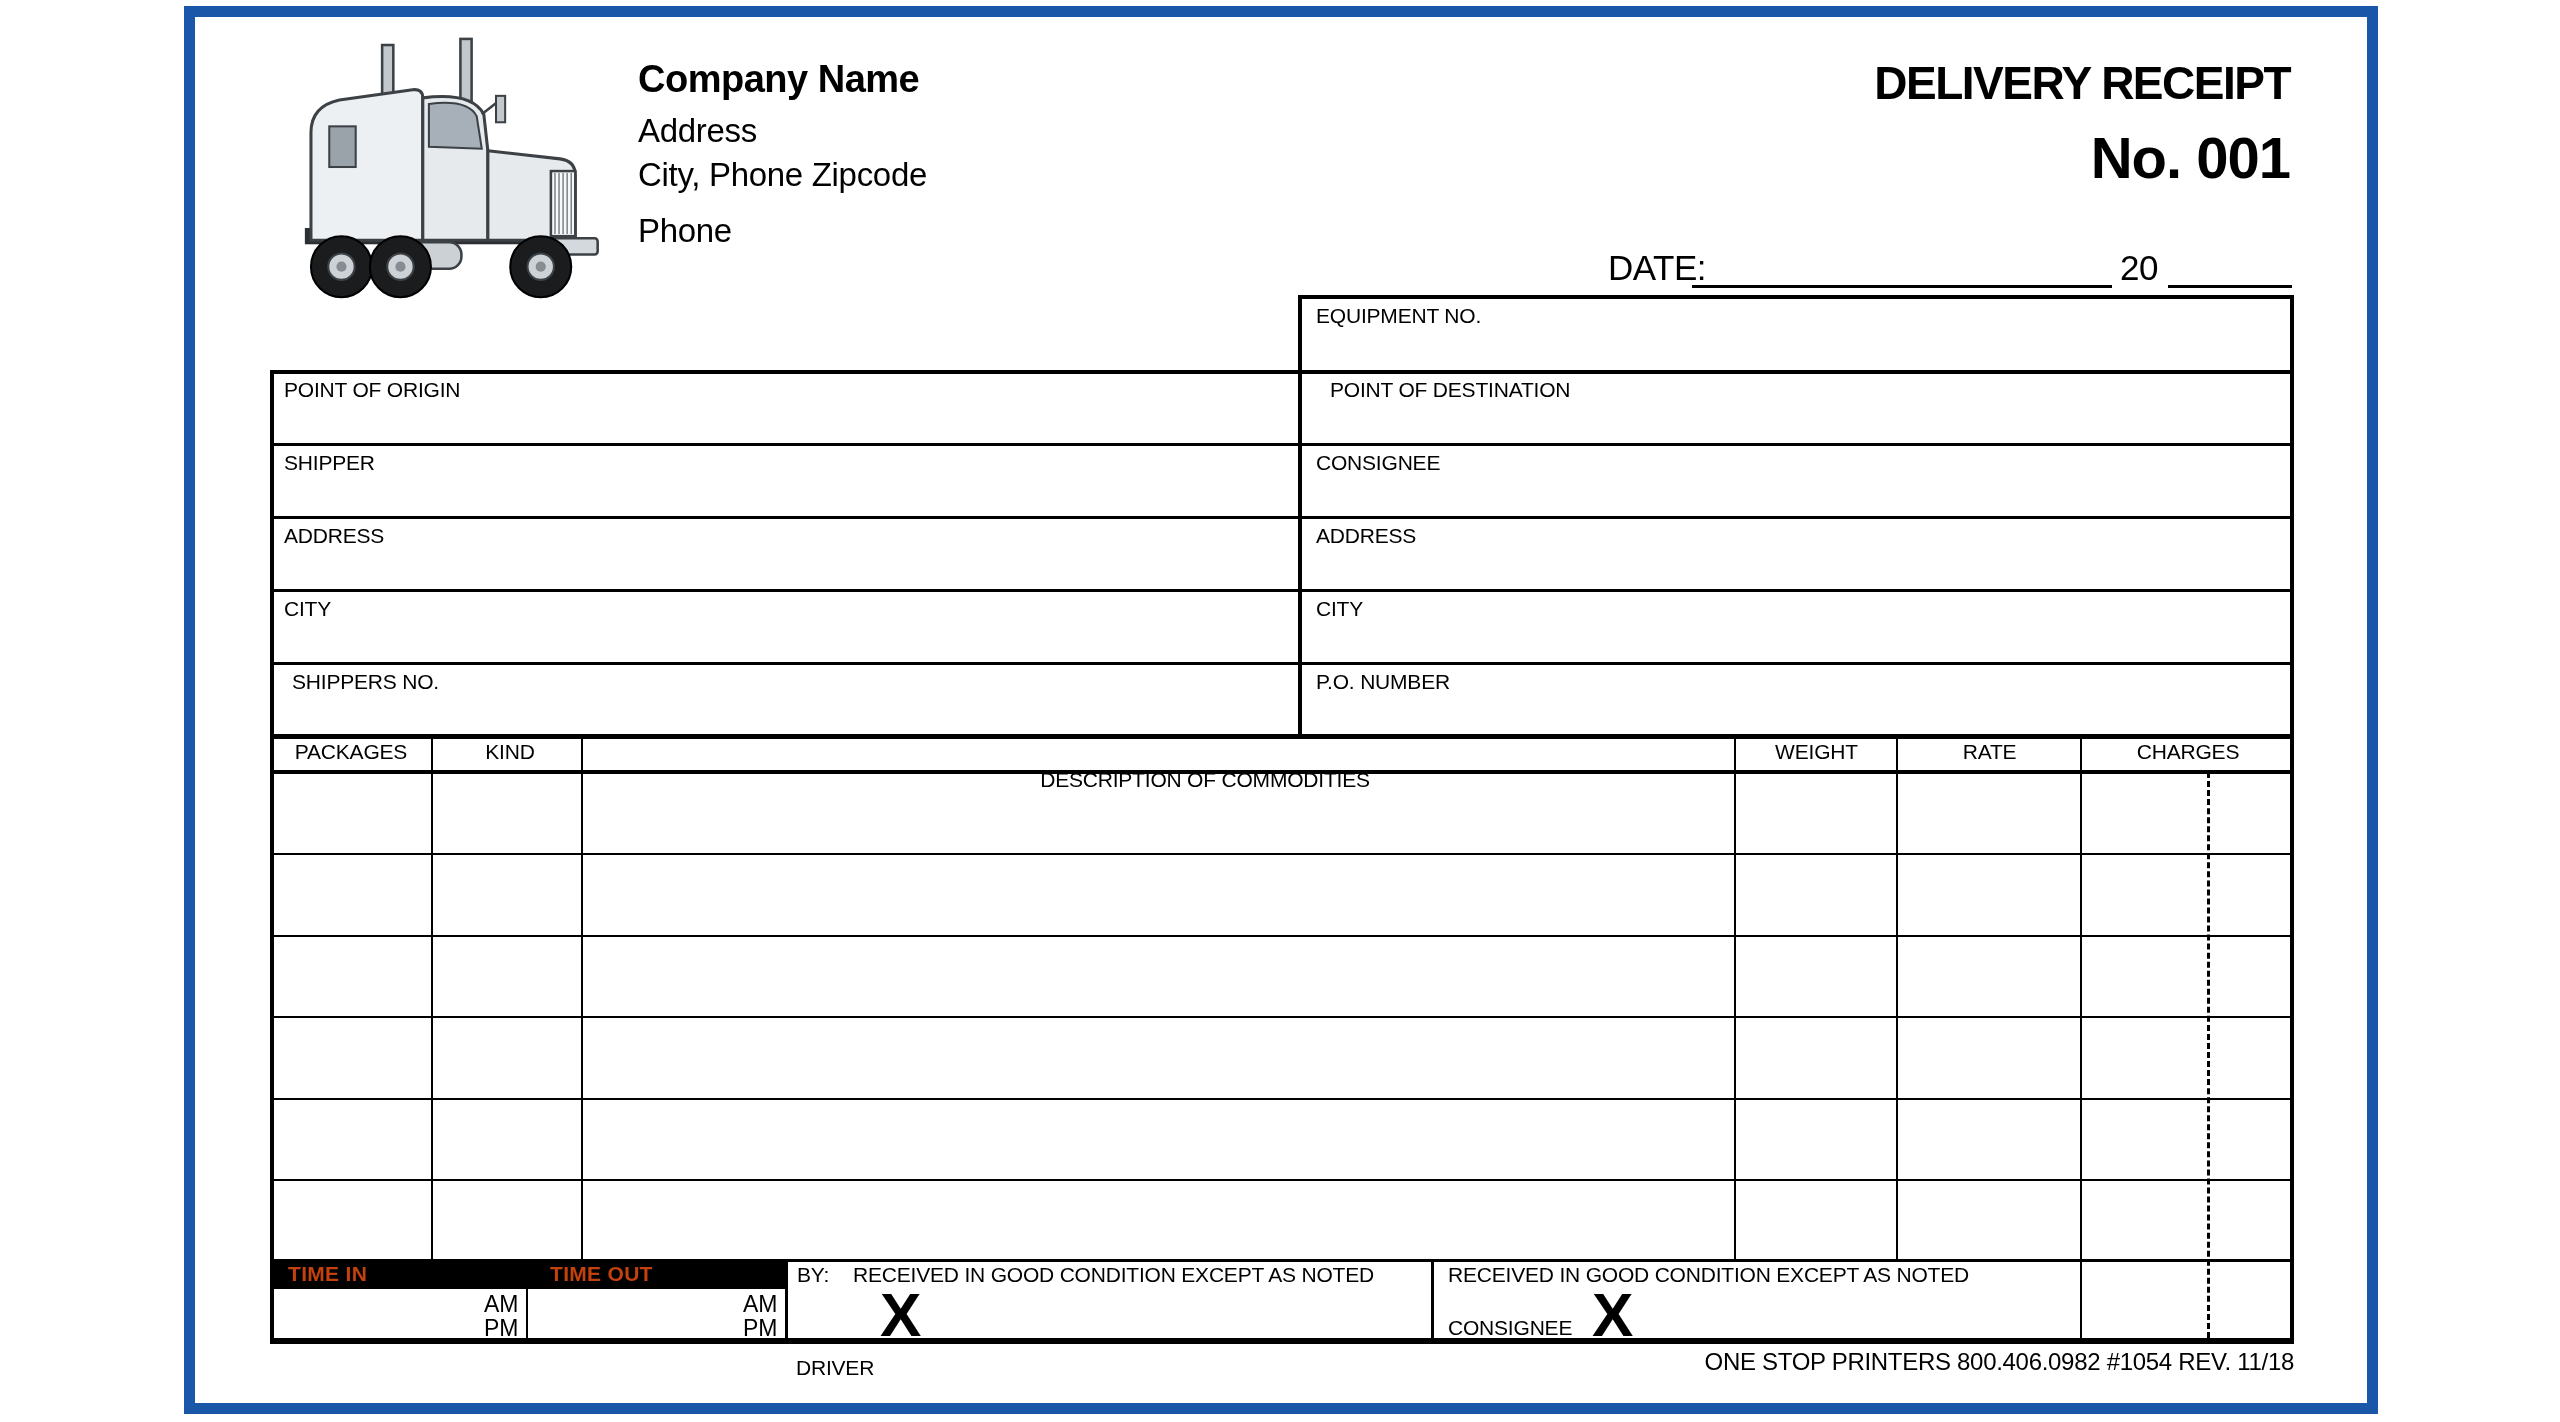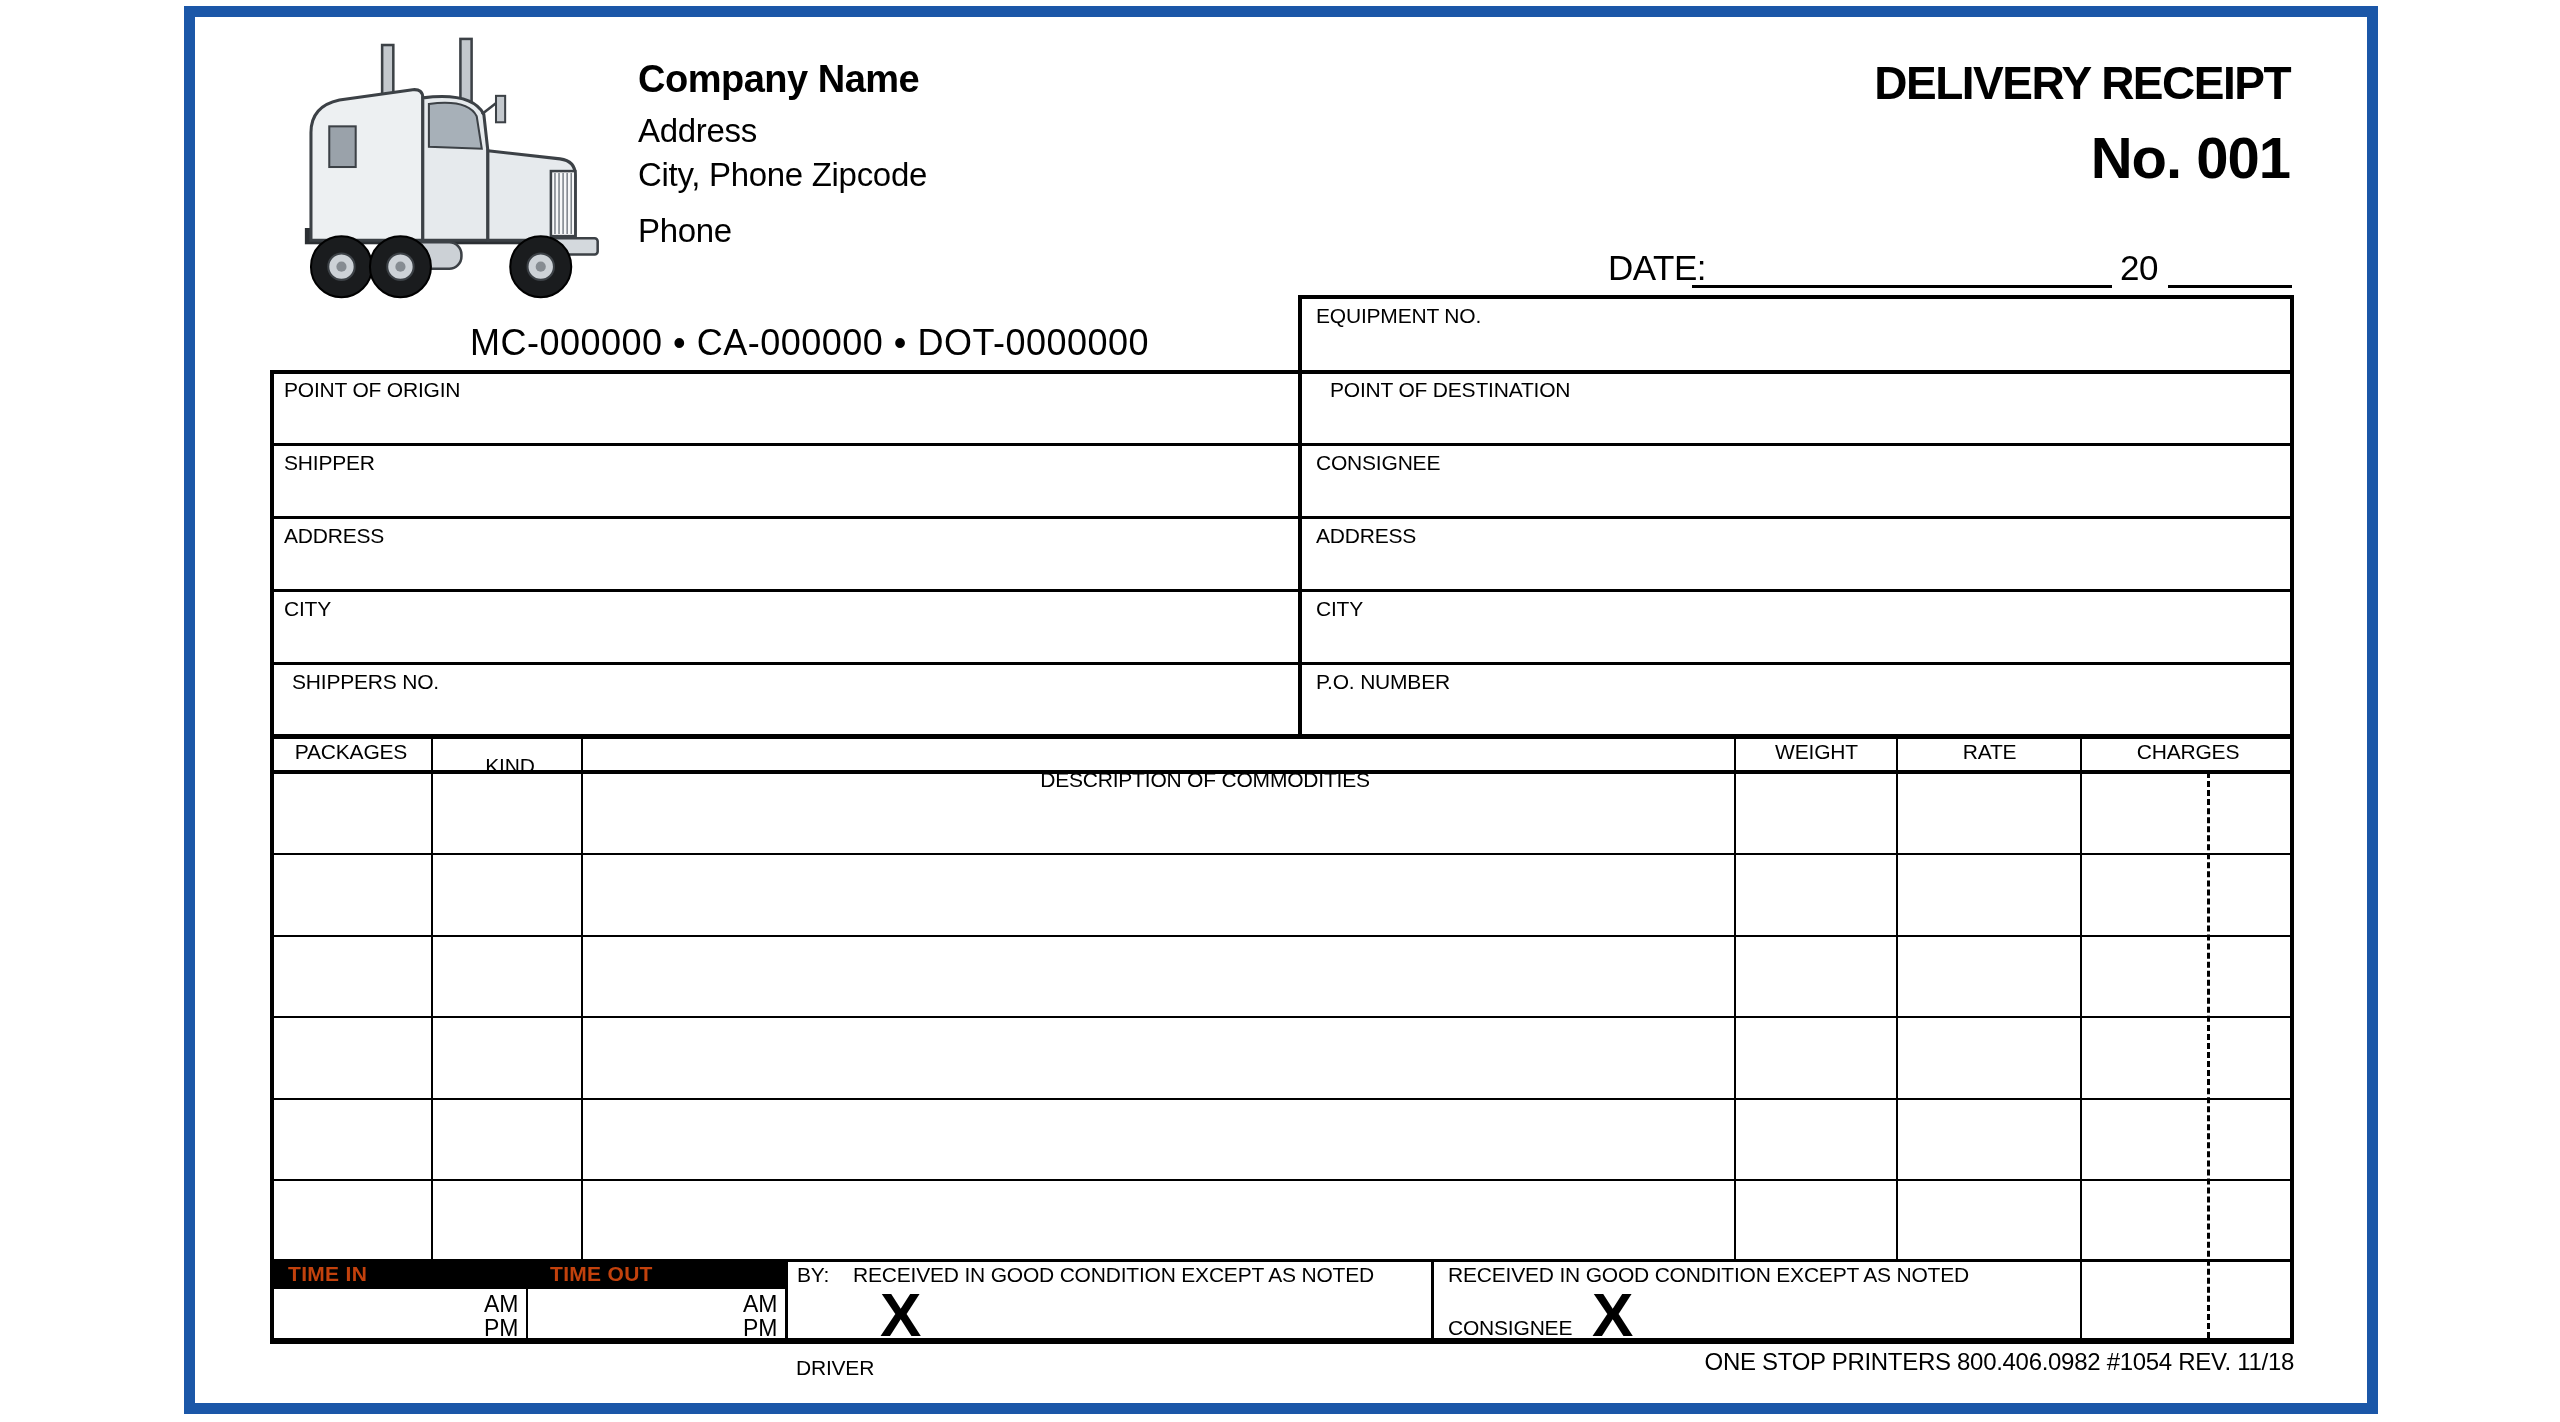--- a/index.html
+++ b/index.html
@@ -92,21 +92,20 @@
   <div class="abs company-line" style="left:638px; top:212px;">Phone</div>
 
   <div class="abs doc-title right-anchor" style="right:270px; top:56px;">DELIVERY RECEIPT</div>
   <div class="abs doc-number right-anchor" style="right:270px; top:124px;">No. 001</div>
 
   <div class="abs date-text" style="left:1608px; top:248px;">DATE:</div>
   <div class="abs line-h" style="left:1692px; top:285px; width:420px; height:3px;"></div>
   <div class="abs date-text" style="left:2120px; top:248px;">20</div>
   <div class="abs line-h" style="left:2168px; top:285px; width:124px; height:3px;"></div>
 
-  <div class="abs mc-line" style="left:470px; top:322px;">MC-000000  •  CA-000000  •  DOT-0000000</div>
 
   <div class="abs line-h" style="left:1298px; top:295px; width:996px; height:4px;"></div>
   <div class="abs line-h" style="left:270px;  top:370px; width:2024px; height:4px;"></div>
   <div class="abs line-h" style="left:270px;  top:443px; width:2024px; height:3px;"></div>
   <div class="abs line-h" style="left:270px;  top:516px; width:2024px; height:3px;"></div>
   <div class="abs line-h" style="left:270px;  top:589px; width:2024px; height:3px;"></div>
   <div class="abs line-h" style="left:270px;  top:662px; width:2024px; height:3px;"></div>
   <div class="abs line-h" style="left:270px;  top:734px; width:2024px; height:5px;"></div>
   <div class="abs line-h" style="left:270px;  top:770px; width:2024px; height:4px;"></div>
   <div class="abs line-h" style="left:270px;  top:853px; width:2024px; height:2px;"></div>
@@ -138,21 +137,21 @@
   <div class="abs lbl" style="left:284px; top:597px;">CITY</div>
   <div class="abs lbl" style="left:284px; top:670px;margin-left:8px;">SHIPPERS NO.</div>
 
   <div class="abs lbl" style="left:1316px; top:378px;margin-left:14px;">POINT OF DESTINATION</div>
   <div class="abs lbl" style="left:1316px; top:451px;">CONSIGNEE</div>
   <div class="abs lbl" style="left:1316px; top:524px;">ADDRESS</div>
   <div class="abs lbl" style="left:1316px; top:597px;">CITY</div>
   <div class="abs lbl" style="left:1316px; top:670px;">P.O. NUMBER</div>
 
   <div class="abs th" style="left:270px;  top:740px; width:162px;">PACKAGES</div>
-  <div class="abs th" style="left:432px;  top:740px; width:156px;margin-top:14px;">KIND</div>
+  <div class="abs th" style="left:432px;  top:740px; width:156px;">KIND</div>
   <div class="abs th" style="left:582px;  top:768px; width:1246px;">DESCRIPTION OF COMMODITIES</div>
   <div class="abs th" style="left:1736px; top:740px; width:161px;">WEIGHT</div>
   <div class="abs th" style="left:1898px; top:740px; width:183px;">RATE</div>
   <div class="abs th" style="left:2082px; top:740px; width:212px;">CHARGES</div>
 
   <div class="abs" style="left:272px; top:774px;  width:2018px; height:79px;"></div>
   <div class="abs" style="left:272px; top:855px;  width:2018px; height:80px;"></div>
   <div class="abs" style="left:272px; top:937px;  width:2018px; height:79px;"></div>
   <div class="abs" style="left:272px; top:1018px; width:2018px; height:80px;"></div>
   <div class="abs" style="left:272px; top:1100px; width:2018px; height:79px;"></div>

